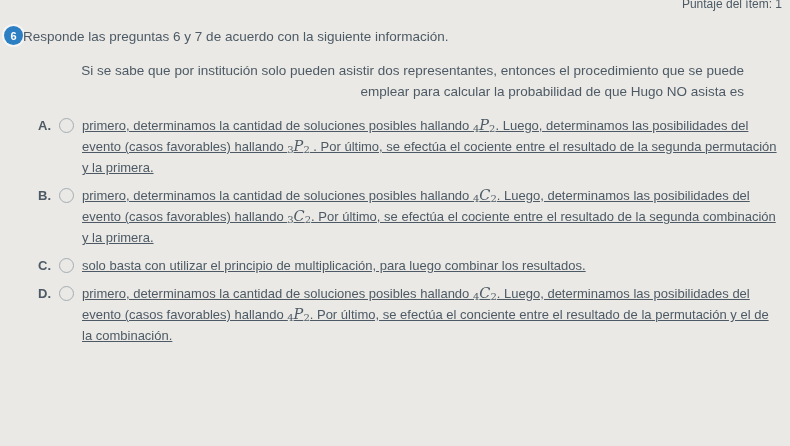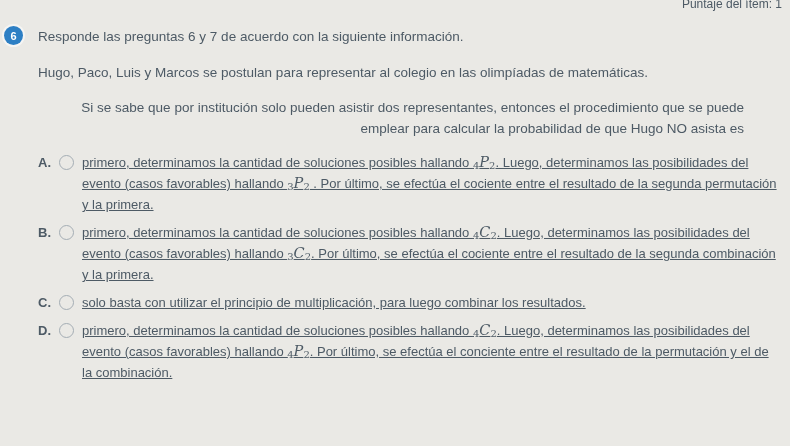--- a/index.html
+++ b/index.html
@@ -28,21 +28,21 @@
   }
   .badge{
     width:19px;height:19px;border-radius:50%;
     background:var(--badge);color:#ffffff;
     font-size:11px;font-weight:bold;
     display:flex;align-items:center;justify-content:center;
     margin:0 0 0 4px;flex:0 0 auto;
     box-shadow:0 0 0 2px rgba(255,255,255,0.55);
   }
   .prompt{
-    margin-left:15px;line-height:19px;padding-top:1px;
+    line-height:19px;padding-top:1px;
     font-size:13.5px;
   }
   .context{
     margin:16px 0 0 38px;line-height:21px;font-size:13.5px;
     max-width:710px;
   }
   .statement{
     margin:14px 0 0 38px;line-height:21px;font-size:13.5px;
     max-width:706px;
     text-align:right;
@@ -79,21 +79,20 @@
 <body>
 
 <div class="score">Puntaje del ítem: 1</div>
 
 <div class="content">
   <div class="question-header">
     <div class="badge">6</div>
     <div class="prompt">Responde las preguntas 6 y 7 de acuerdo con la siguiente información.</div>
   </div>
 
-  <div class="context">Hugo, Paco, Luis y Marcos se postulan para representar al colegio en las olimpíadas de matemáticas.</div>
 
   <div class="statement">Si se sabe que por institución solo pueden asistir dos representantes, entonces el procedimiento que se puede emplear para calcular la probabilidad de que Hugo NO asista es</div>
 
   <div class="options" id="options">
   <div class="option">
     <div class="opt-letter">A.</div>
     <div class="radio"></div>
     <div class="opt-text">primero, determinamos la cantidad de soluciones posibles hallando <span class="math"><sub>4</sub><span class="mletter">P</span><sub>2</sub></span>. Luego, determinamos las posibilidades del evento (casos favorables) hallando <span class="math"><sub>3</sub><span class="mletter">P</span><sub>2</sub></span> . Por último, se efectúa el cociente entre el resultado de la segunda permutación y la primera.</div>
   </div>
 

